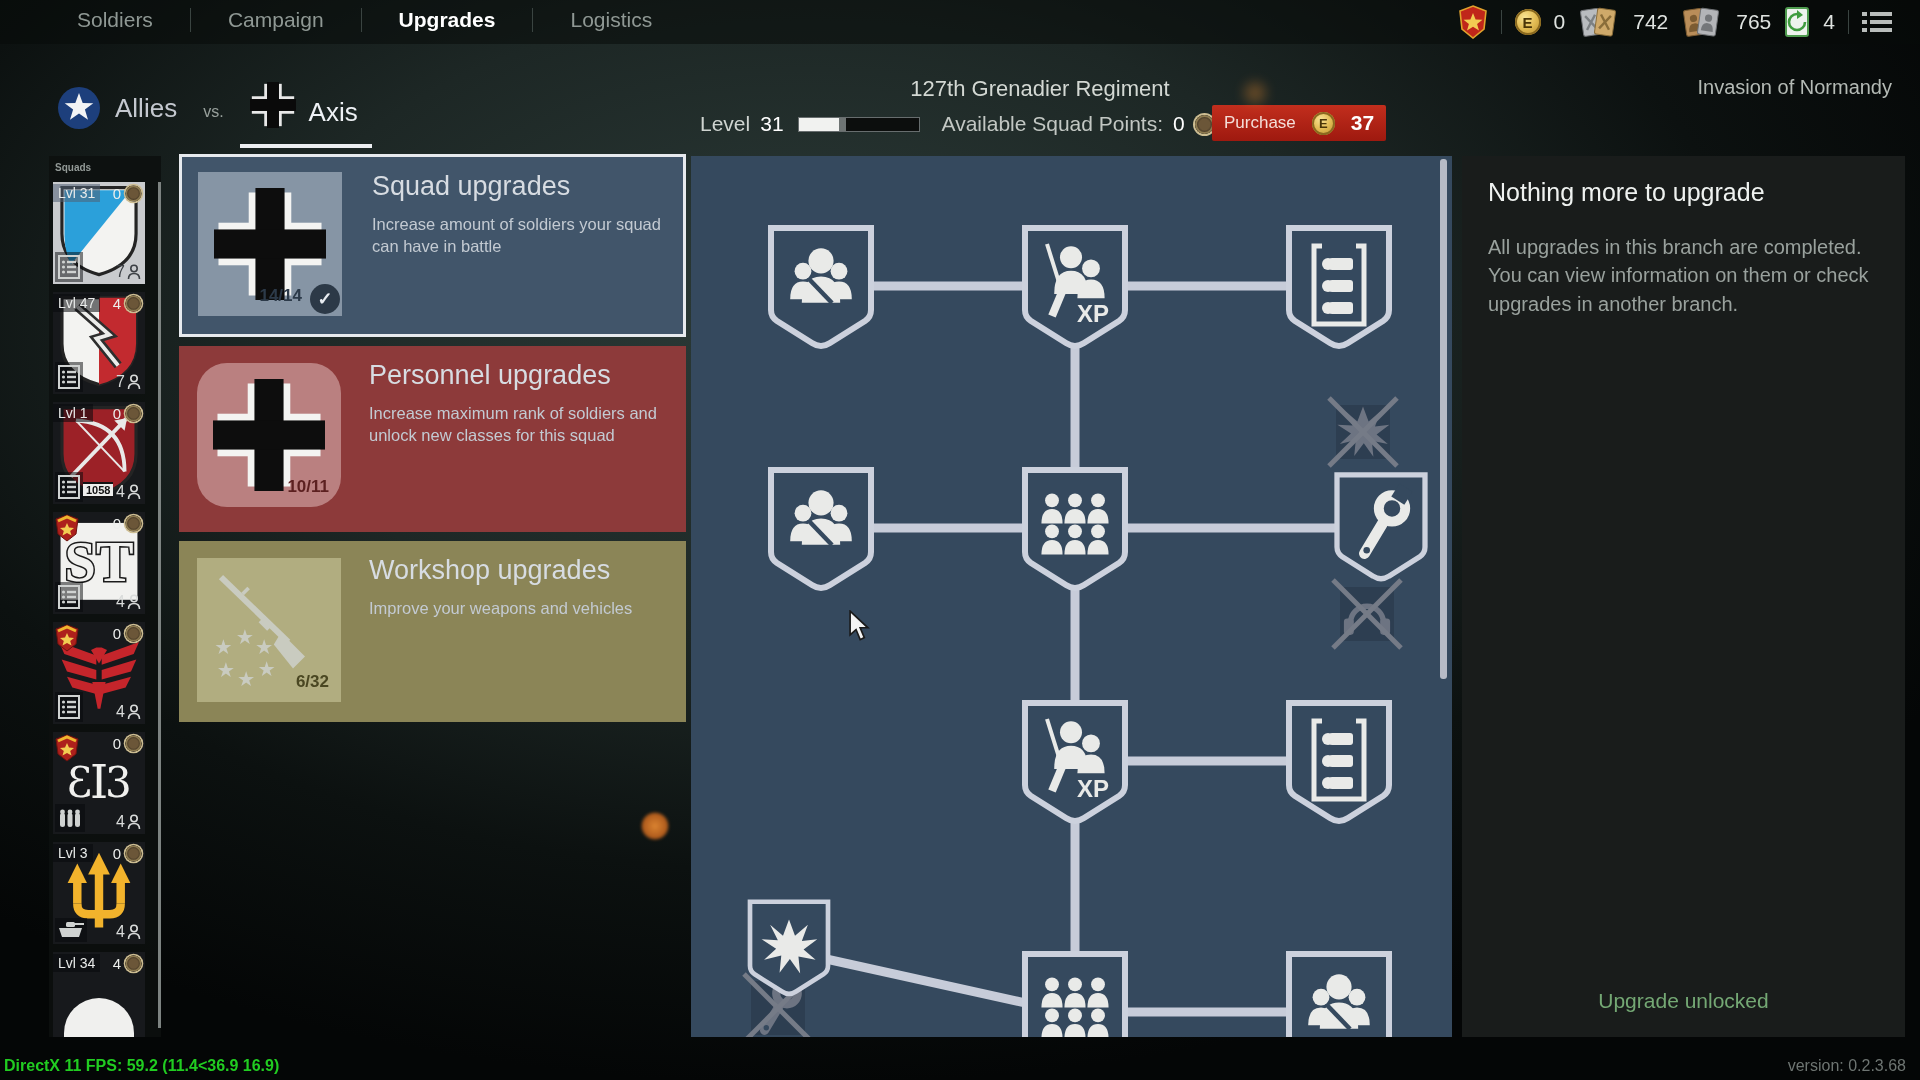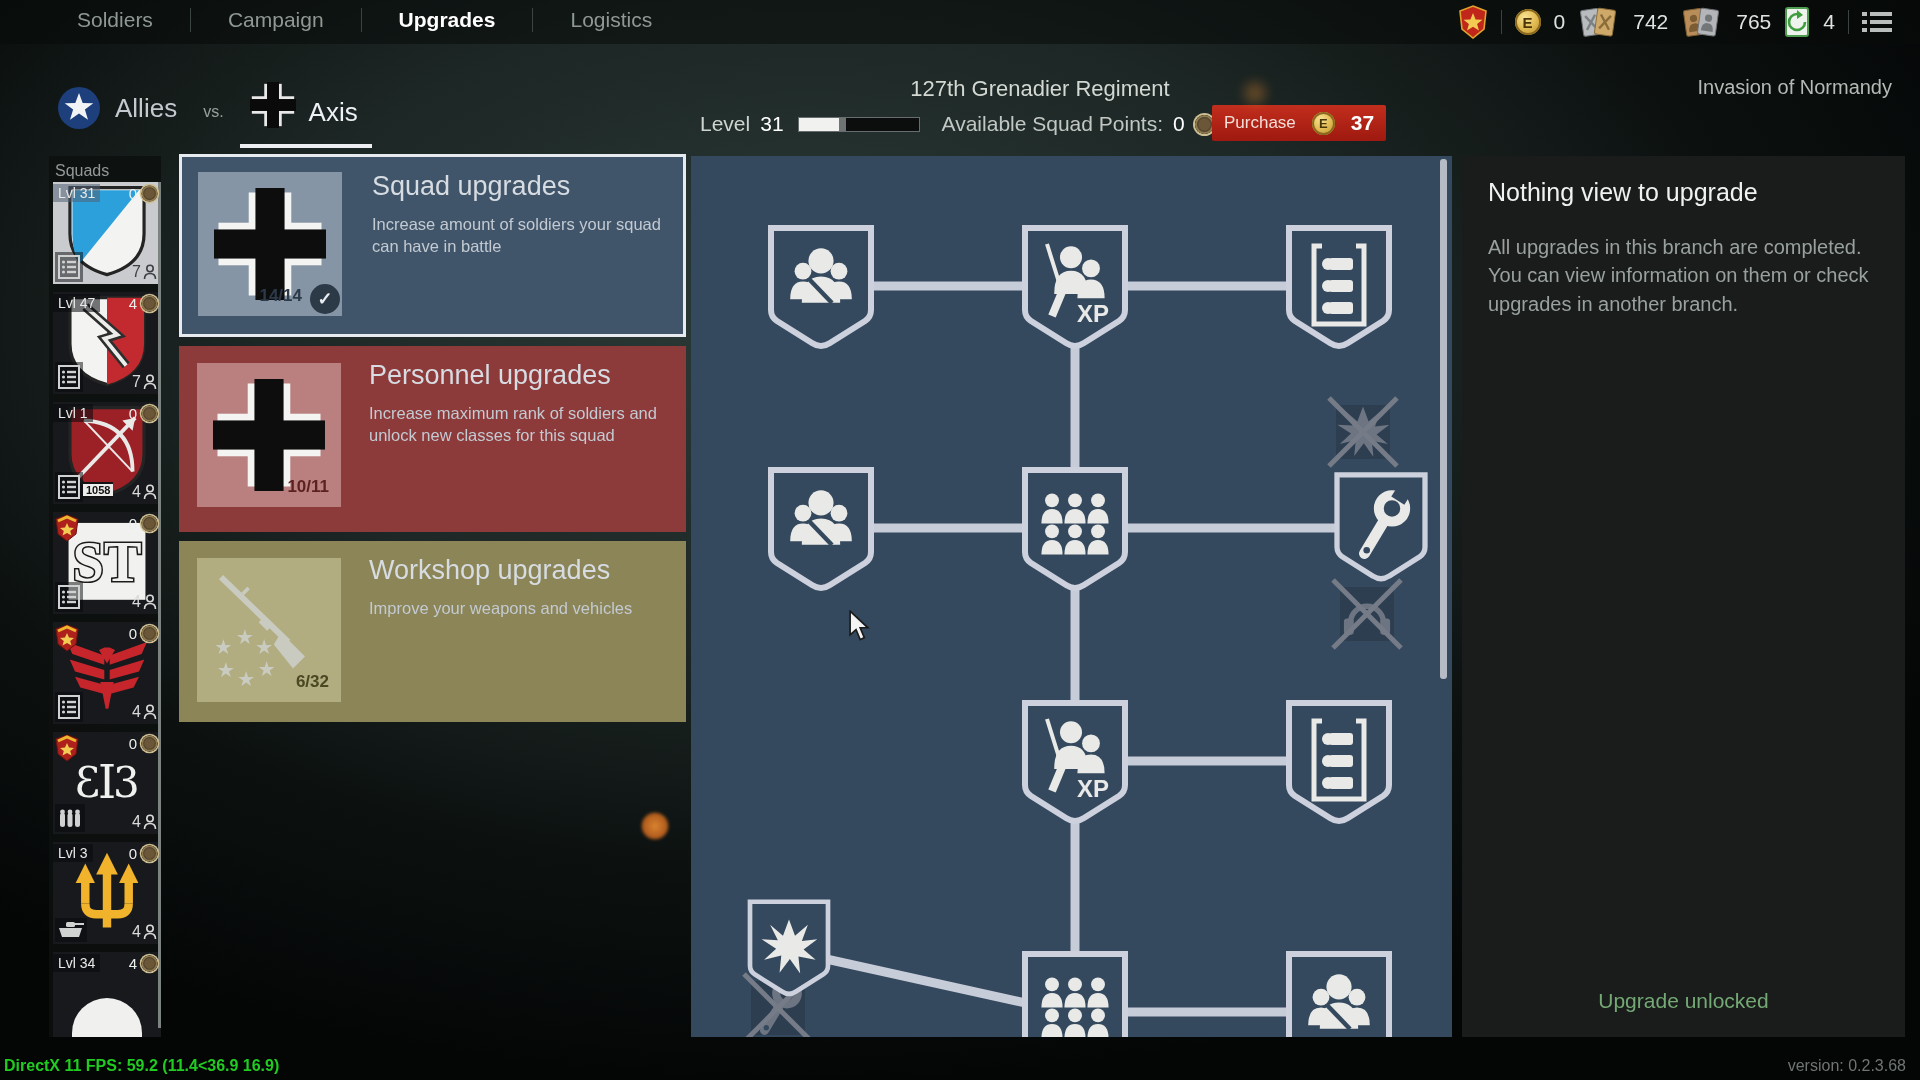--- a/index.html
+++ b/index.html
@@ -38,23 +38,23 @@
   .ptsval{font-size:21px;color:#fff;}
   .spcoin{width:19px;height:19px;border-radius:50%;background:radial-gradient(circle at 50% 50%, #6b5638 0 40%, #2a2319 70%);
     box-shadow:0 0 0 2px #cdbd92, inset 0 0 0 2px #8d7a50;}
   .purchase{position:absolute;left:1212px;top:105px;height:36px;display:flex;align-items:center;gap:16px;
     padding:0 12px;background:linear-gradient(#c22e1d,#9e190f);border-radius:2px;cursor:pointer;}
   .purchase .plabel{font-size:17px;color:#f4ded8;}
   .purchase .pcost{font-size:21px;font-weight:bold;color:#fff;}
   .campaign{position:absolute;right:28px;top:76px;font-size:20px;color:#b4bab5;}
   
   .sidebar{position:absolute;left:49px;top:156px;width:112px;height:881px;background:rgba(13,16,15,.88);overflow:hidden;}
-  .sidebar-title{position:absolute;left:6px;top:6px;font-size:16px;color:#939a97;}
+  .sidebar-title{position:absolute;left:6px;top:6px;font-size:10px;color:#939a97;font-weight:bold;}
   .squads{position:absolute;left:4px;top:26px;width:100px;}
-  .sq{position:relative;width:108px;height:102px;margin-bottom:8px;background:#17191c;}
+  .sq{position:relative;width:92px;height:102px;margin-bottom:8px;background:#17191c;}
   .sq.sel{background:#c9cbce;}
   .emb{position:absolute;left:50%;top:50%;transform:translate(-50%,-52%);}
   .chip-lvl{position:absolute;left:0;top:2px;background:rgba(8,10,13,.55);color:#e9ebea;font-size:14px;padding:1px 5px;z-index:3;}
   .sq.sel .chip-lvl{background:rgba(80,96,116,.55);}
   .chip-pts{position:absolute;right:2px;top:2px;display:flex;align-items:center;gap:3px;color:#eceeec;font-size:15px;z-index:3;}
   .chip-pts .spcoin{transform:scale(.85);}
   .ticon{position:absolute;left:2px;bottom:2px;background:rgba(6,8,10,.5);padding:2px;z-index:3;line-height:0;}
   .mem{position:absolute;right:4px;bottom:3px;display:flex;align-items:center;gap:2px;color:#d9dbda;font-size:16px;z-index:3;}
   .sq.sel .mem{color:#3c4045;}
   .badge1058{position:absolute;left:30px;bottom:6px;background:#ededeb;color:#131313;font-size:11px;font-weight:bold;
@@ -67,21 +67,21 @@
     background:#f0f0ee;border-radius:70px 70px 0 0;}
   .sb-scroll{position:absolute;right:0px;top:26px;width:3px;height:846px;background:#7d8381;}
   
   .cards{position:absolute;left:179px;top:154px;width:507px;}
   .ucard{position:relative;width:507px;box-sizing:border-box;margin-bottom:9px;}
   .ucard.c0{height:183px;background:#41556a;border:3px solid #e7eaee;}
   .ucard.c1{height:186px;background:#8d3a3a;}
   .ucard.c2{height:181px;background:#8b8557;}
   .tile{position:absolute;left:18px;top:17px;width:144px;height:144px;display:flex;align-items:center;justify-content:center;}
   .c0 .tile{background:#8695a5;left:16px;top:15px;}
-  .c1 .tile{background:#ba8080;}
+  .c1 .tile{background:#ba8080;border-radius:30px;}
   .c2 .tile{background:#b1ad80;}
   .tprog{position:absolute;font-size:17px;font-weight:bold;}
   .c0 .tprog{right:40px;bottom:10px;color:#2c3a49;}
   .c1 .tprog{right:12px;bottom:10px;color:#5c2020;}
   .c2 .tprog{right:12px;bottom:10px;color:#4a4722;}
   .checkc{position:absolute;right:2px;bottom:2px;width:30px;height:30px;border-radius:50%;background:#2c3947;
     color:#e9edf1;display:flex;align-items:center;justify-content:center;font-size:18px;font-weight:bold;}
   .checkc::after{content:"\2713";}
   .utitle{position:absolute;left:190px;top:14px;font-size:27px;color:#d7dce2;}
   .udesc{position:absolute;left:190px;top:56px;width:300px;font-size:16.5px;line-height:1.35;color:#c3cad2;}
@@ -722,21 +722,21 @@
         <use href="#shieldP" class="shield"></use>
           <g class="icon">
             <use href="#soldiers3"></use>
           </g>
       </g>
     </svg>
     <div class="tree-scroll"></div>
   </div>
 
   <div class="info">
-    <div class="info-title">Nothing view to upgrade</div>
+    <div class="info-title">Nothing more to upgrade</div>
     <div class="info-body">All upgrades in this branch are completed. You can view information on them or check upgrades in another branch.</div>
     <div class="info-foot">Upgrade unlocked</div>
   </div>
 
   <div class="bokeh b1"></div>
   <div class="bokeh b2"></div>
   <div class="fps">DirectX 11 FPS: 59.2 (11.4&lt;36.9 16.9)</div>
   <div class="version">version: 0.2.3.68</div>
 
   <svg class="cursor" width="26" height="32" viewBox="0 0 17 27">

